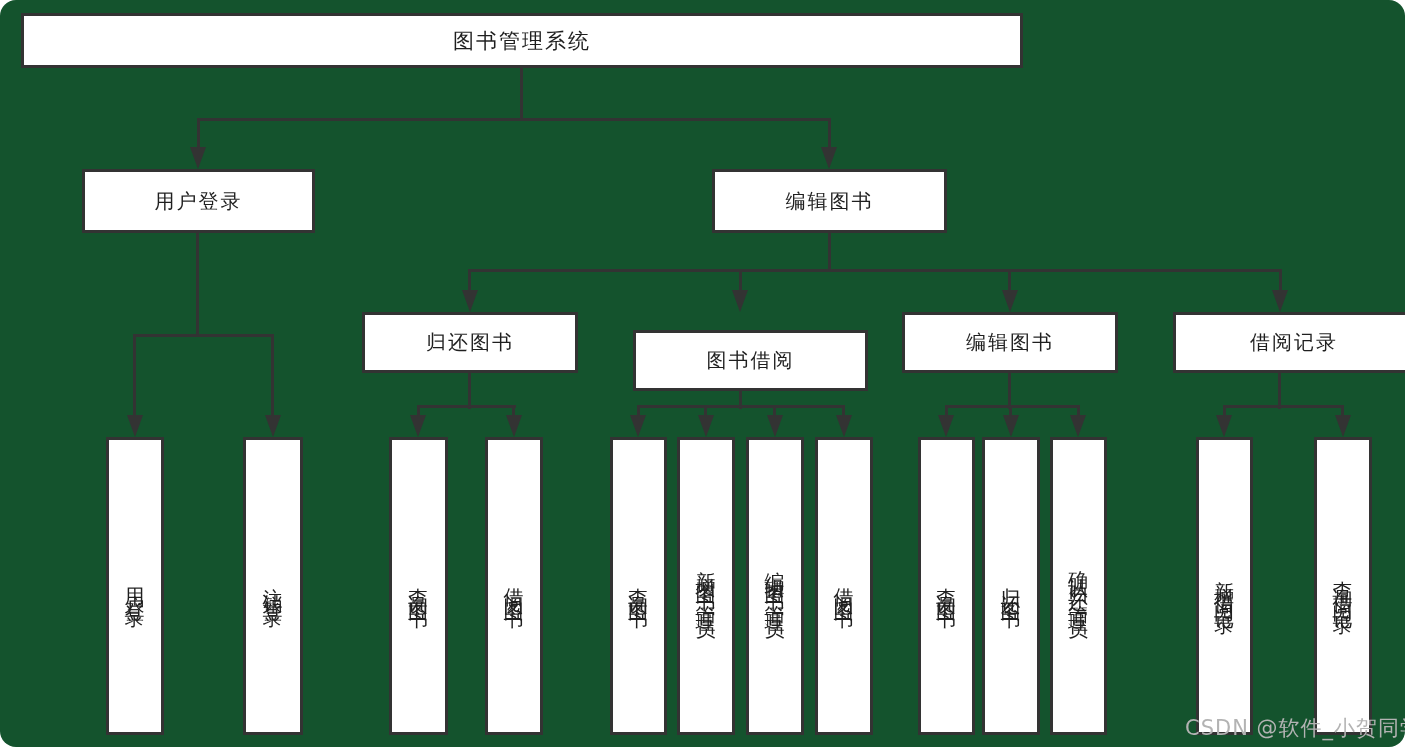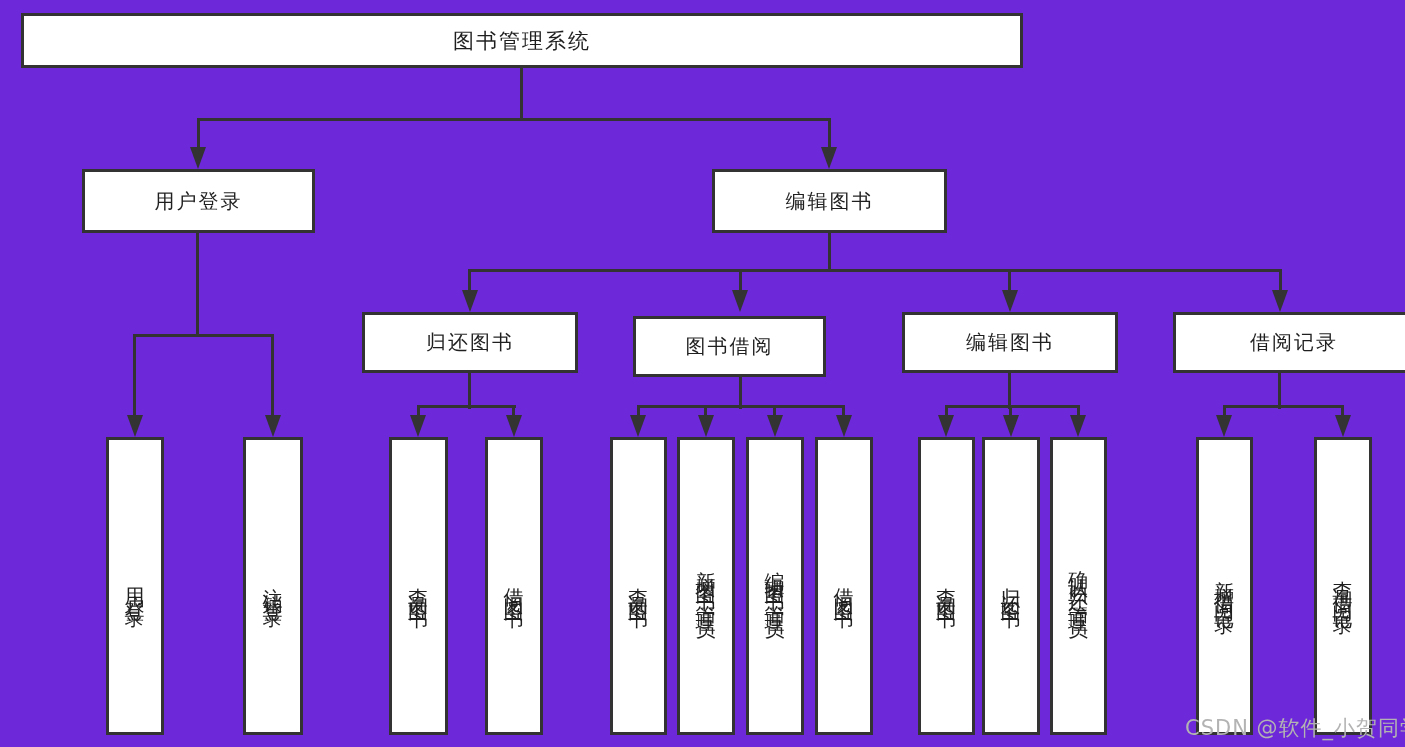--- a/index.html
+++ b/index.html
@@ -1,19 +1,19 @@
 <!DOCTYPE html>
 <html><head>
 <meta charset="utf-8">
 <style>
   html,body{margin:0;padding:0;background:#ffffff;}
   .canvas{
-    position:relative;width:1405px;height:747px;background:#6d28d9;
+    position:relative;width:1405px;height:747px;background:#14532d;
     font-family:"DejaVu Sans","Liberation Sans",sans-serif;
-    color:#1f1f1f;overflow:hidden;
+    color:#1f1f1f;overflow:hidden;border-radius:16px;
   }
   .box{
     position:absolute;background:#ffffff;border:3px solid #333333;
     box-sizing:border-box;display:flex;align-items:center;justify-content:center;
     z-index:2;
   }
   .box span{font-size:20px;letter-spacing:2px;color:#1f1f1f;white-space:nowrap;}
   .root span{font-size:21px;}
   .leaf{top:437px;height:298px;border-width:3px;}
   .leaf .vtext{
@@ -68,21 +68,21 @@
   <div class="ln" style="left:739px;top:269px;width:3px;height:24px"></div>
   <div class="arr" style="left:732px;top:290px"></div>
   <div class="ln" style="left:1008px;top:269px;width:3px;height:24px"></div>
   <div class="arr" style="left:1002px;top:290px"></div>
   <div class="ln" style="left:1279px;top:269px;width:3px;height:24px"></div>
   <div class="arr" style="left:1272px;top:290px"></div>
 
   <div class="box" style="left:362px;top:312px;width:216px;height:61px">
     <span>归还图书</span>
   </div>
-  <div class="box" style="left:633px;top:316px;width:193px;height:61px">
+  <div class="box" style="left:633px;top:330px;width:235px;height:61px">
     <span>图书借阅</span>
   </div>
   <div class="box" style="left:902px;top:312px;width:216px;height:61px">
     <span>编辑图书</span>
   </div>
   <div class="box" style="left:1173px;top:312px;width:242px;height:61px">
     <span>借阅记录</span>
   </div>
 
   <div class="ln" style="left:468px;top:373px;width:3px;height:36px"></div>

